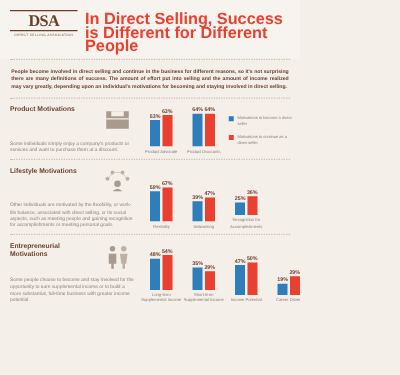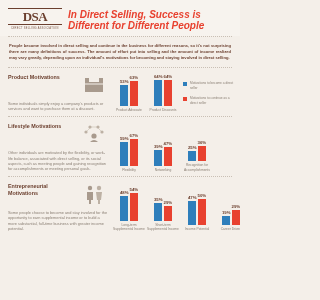--- a/index.html
+++ b/index.html
@@ -28,21 +28,21 @@
     padding:1px 0 1px 0;text-align:center;
   }
   .logo-sub{
     display:block;text-align:center;
     font-size:2.6px;line-height:4px;letter-spacing:.3px;
     color:#7a5242;margin-top:1.5px;text-transform:uppercase;
   }
   .title{
     flex:1;padding-left:6px;padding-top:2px;
     color:#e8412f;font-weight:bold;
-    font-size:10px;line-height:11px;font-style:italic;
+    font-size:13px;line-height:11px;
   }
 
   .rule{border-top:1px dotted #c9bfb4;margin:0 8px;}
 
   
   .intro{
     padding:6px 9px 6px 9px;
     font-size:4.1px;line-height:6px;
     color:#6b3f2e;font-weight:bold;
     text-align:justify;

